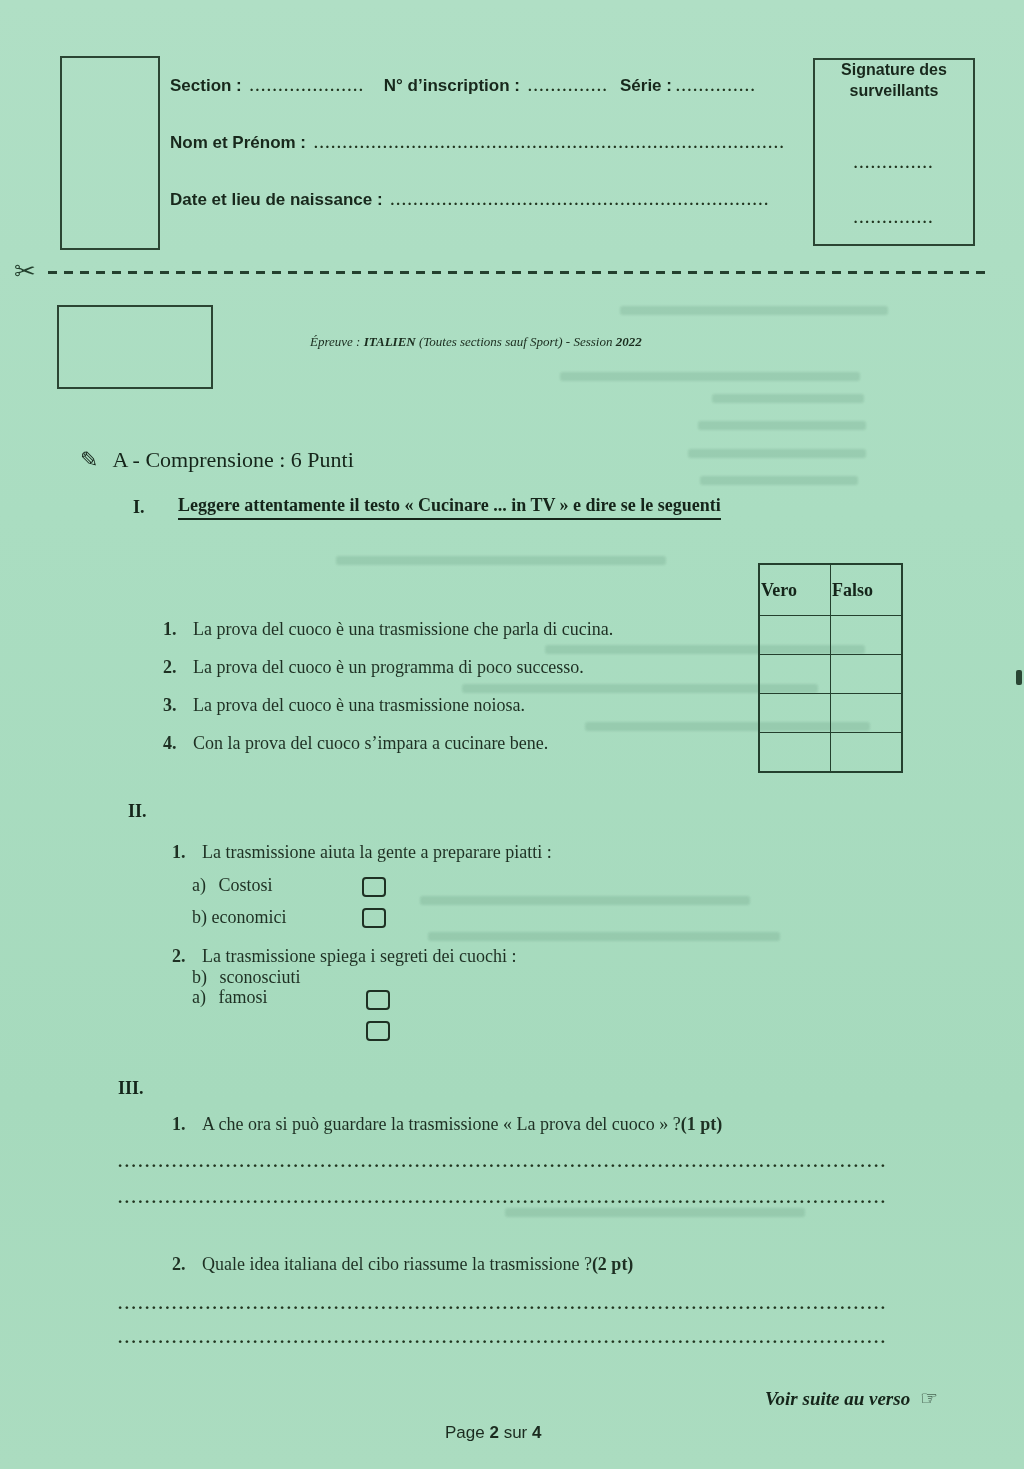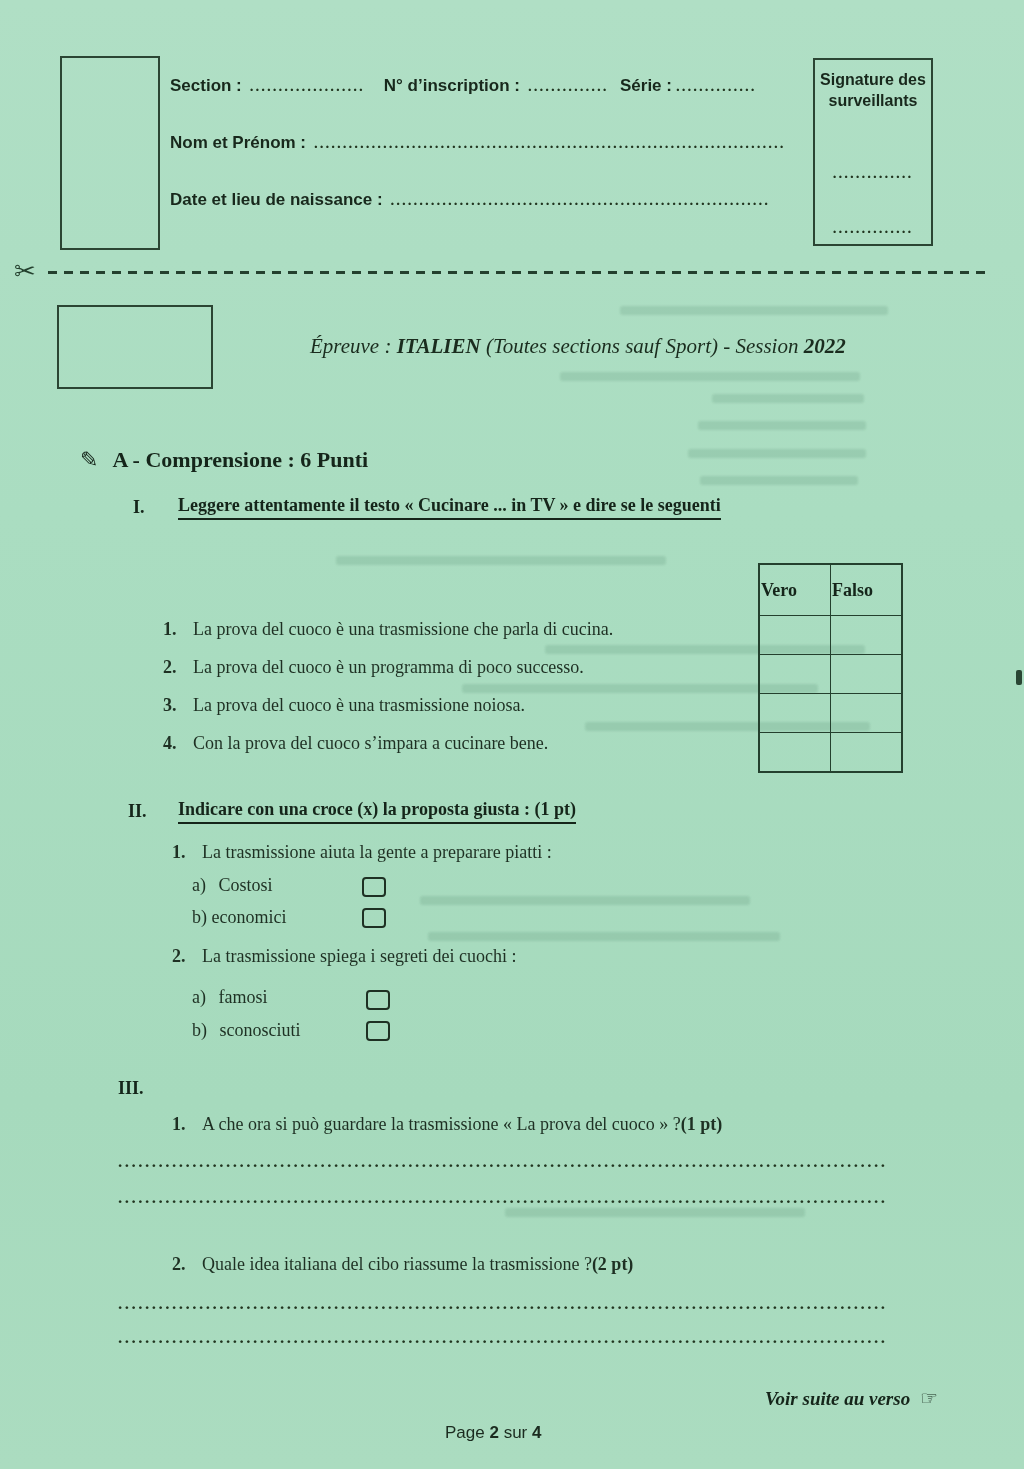--- a/index.html
+++ b/index.html
@@ -32,24 +32,24 @@
     font-family:"Liberation Sans",sans-serif;font-weight:bold;
     font-size:16px;line-height:1.3;color:#18281c;
   }
   
   .dash-line{
     height:3px;
     background:repeating-linear-gradient(90deg,#24402e 0 9px,transparent 9px 16px);
   }
   .scissors{font-size:26px;color:#24402e;font-family:"DejaVu Sans",sans-serif;}
   
-  .exam-title{font-size:21px;font-style:italic;color:#1a2c1e;white-space:nowrap;}
+  .exam-title{font-size:13px;font-style:italic;color:#1a2c1e;white-space:nowrap;}
   .exam-title .b{font-weight:bold;}
   
-  .sec-title{font-size:22px;font-weight:bold;color:#15251a;white-space:nowrap;}
+  .sec-title{font-size:22px;font-weight:normal;color:#15251a;white-space:nowrap;}
   .pencil{font-size:22px;font-family:"DejaVu Sans",sans-serif;margin-right:14px;}
   .numeral{font-size:18px;font-weight:bold;color:#15251a;}
   .part-heading{font-size:18px;font-weight:bold;color:#15251a;white-space:nowrap;}
   .u{border-bottom:2px solid #15251a;padding-bottom:2px;display:inline-block;}
   
   .stmt{font-size:18px;white-space:nowrap;display:flex;color:#1e3023;}
   .stmt .n{font-weight:bold;width:30px;flex:none;}
   .q-pts{font-weight:bold;}
   .opt{font-size:18px;white-space:nowrap;color:#1e3023;}
   .cbx{
@@ -118,21 +118,21 @@
   <div class="abs hdr-line" style="left:170px;top:133px;width:645px">
     <span>Nom et Prénom :</span>
     <span class="dots" style="width:470px;margin-left:8px">....................................................................................................</span>
   </div>
 
   <div class="abs hdr-line" style="left:170px;top:190px;width:645px">
     <span>Date et lieu de naissance :</span>
     <span class="dots" style="width:378px;margin-left:8px">....................................................................................................</span>
   </div>
 
-  <div class="abs sig-box" style="left:813px;top:58px;width:120px;height:188px;padding-top:10px;box-sizing:border-box">
+  <div class="abs sig-box" style="left:813px;top:58px;width:162px;height:188px;box-sizing:border-box">
     <div>Signature des</div>
     <div>surveillants</div>
     <div style="margin-top:52px">
       <span class="dots" style="width:96px">..............</span>
     </div>
     <div style="margin-top:30px">
       <span class="dots" style="width:96px">..............</span>
     </div>
   </div>
 
@@ -190,23 +190,20 @@
   <div class="abs stmt" style="left:163px;top:695px">
     <span class="n">3.</span>
     <span>La prova del cuoco è una trasmissione noiosa.</span>
   </div>
   <div class="abs stmt" style="left:163px;top:733px">
     <span class="n">4.</span>
     <span>Con la prova del cuoco s’impara a cucinare bene.</span>
   </div>
 
   <span class="abs numeral" style="left:128px;top:801px">II.</span>
-  <div class="abs part-heading" style="left:178px;top:799px">
-    <span class="u">Indicare con una croce (x) la proposta giusta : (1 pt)</span>
-  </div>
 
   <div class="abs stmt" style="left:172px;top:842px">
     <span class="n">1.</span>
     <span>La trasmissione aiuta la gente a preparare piatti :</span>
   </div>
   <div class="abs opt" style="left:192px;top:875px">
     <span>a)</span>
     <span style="margin-left:8px">Costosi</span>
   </div>
   <div class="abs cbx" style="left:362px;top:877px"></div>
@@ -220,21 +217,21 @@
   <div class="abs stmt" style="left:172px;top:946px">
     <span class="n">2.</span>
     <span>La trasmissione spiega i segreti dei cuochi :</span>
   </div>
   <div class="abs opt" style="left:192px;top:987px">
     <span>a)</span>
     <span style="margin-left:8px">famosi</span>
   </div>
   <div class="abs cbxcb cbx" style="left:366px;top:990px"></div>
 
-  <div class="abs opt" style="left:192px;top:1020px">
+  <div class="abs opt" style="left:192px;top:967px">
     <span>b)</span>
     <span style="margin-left:8px">sconosciuti</span>
   </div>
   <div class="abs cbx" style="left:366px;top:1021px"></div>
 
   <span class="abs numeral" style="left:118px;top:1078px">III.</span>
 
   <div class="abs stmt" style="left:172px;top:1114px">
     <span class="n">1.</span>
     <span>A che ora si può guardare la trasmissione « La prova del cuoco » ? </span>

